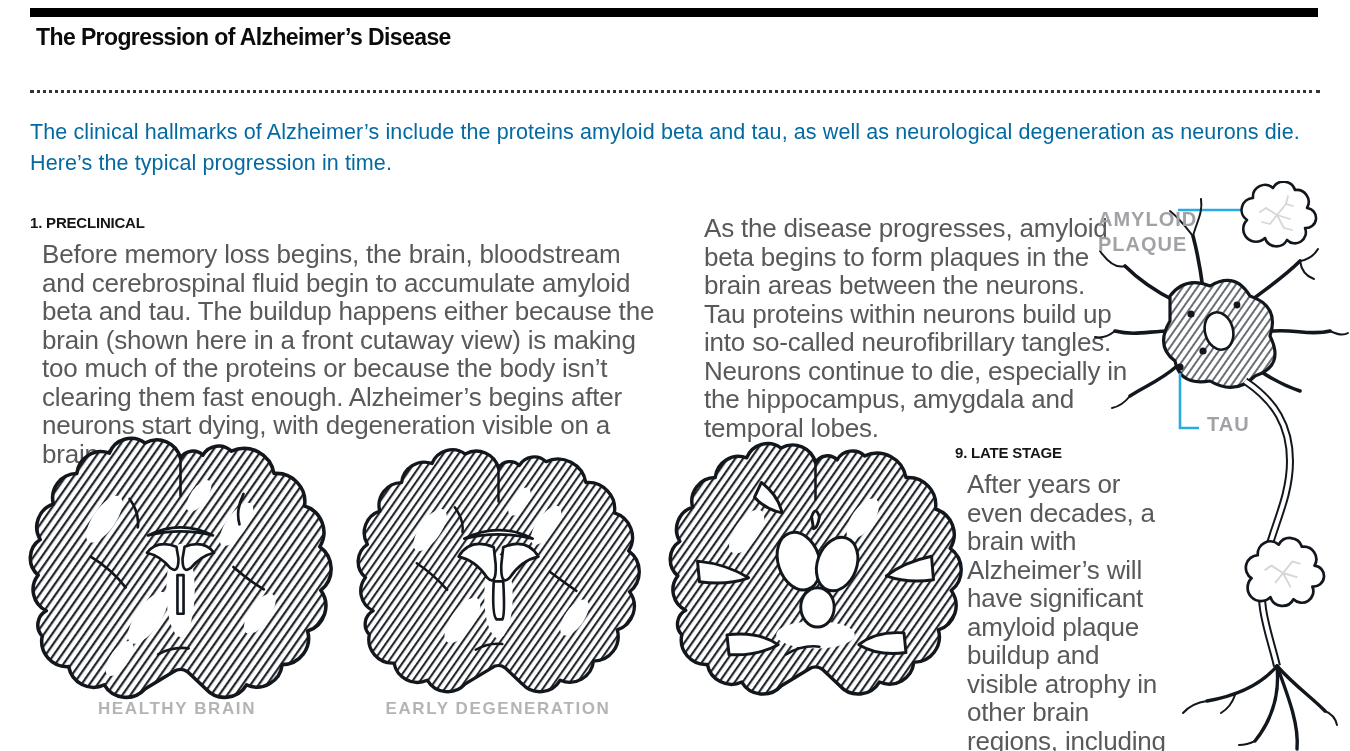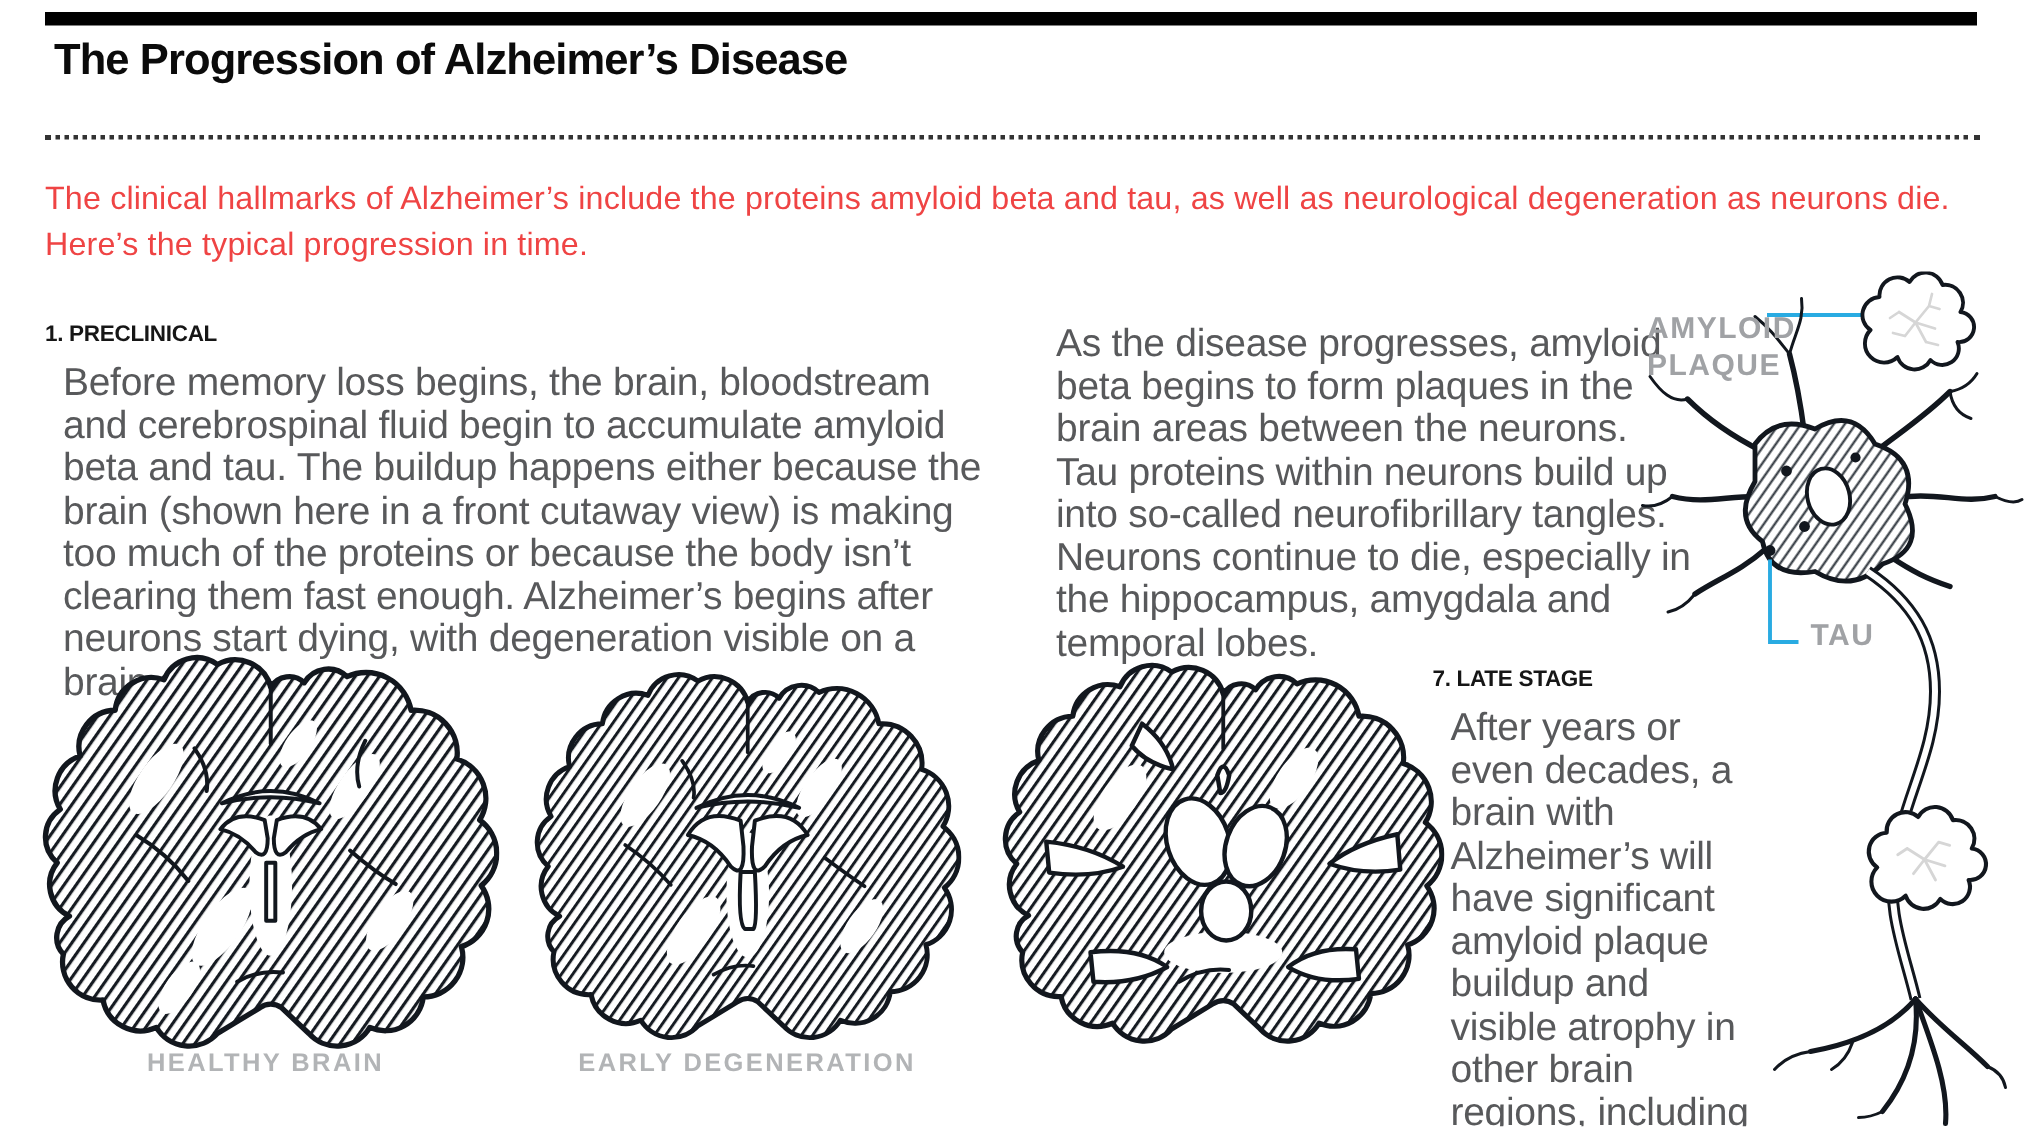--- a/index.html
+++ b/index.html
@@ -4,26 +4,26 @@
 <style>
   * { margin:0; padding:0; box-sizing:border-box; }
   html,body { background:#ffffff; }
   .canvas {
     position:relative; width:1350px; height:751px; background:#ffffff;
     font-family:"Liberation Sans", sans-serif; overflow:hidden;
   }
   .top-bar { position:absolute; left:30px; top:8px; width:1288px; height:9px; background:#000; }
   .title {
     position:absolute; left:36px; top:24px; width:900px;
-    font-size:29px; font-weight:bold; letter-spacing:-0.6px; color:#0b0b0b;
+    font-size:23px; font-weight:bold; letter-spacing:-0.6px; color:#0b0b0b;
   }
   .dotted-rule { position:absolute; left:30px; top:90px; width:1290px; height:0; border-top:3px dotted #333; }
   .intro {
     position:absolute; left:30px; top:117px; width:1302px;
-    font-size:21.5px; line-height:31px; color:#ef4444; letter-spacing:0.1px;
+    font-size:21.5px; line-height:31px; color:#0369a1; letter-spacing:0.1px;
   }
   .section { position:absolute; }
   .section h2 { font-size:15px; font-weight:bold; color:#161616; letter-spacing:-0.2px; margin-bottom:9px; }
   .section p  { font-size:26px; line-height:28.5px; color:#58595b; letter-spacing:-0.2px;margin-left:12px; }
   .sec-1 { left:30px;  top:214px; width:640px; }
   .sec-2 { left:692px; top:214px; width:438px; }
   .sec-3 { left:955px; top:444px; width:222px; }
   .brain-caption {
     position:absolute; top:699px; width:270px; text-align:center;
     font-size:17px; letter-spacing:1.6px; color:#b2b4b6; font-weight:bold;
@@ -56,21 +56,21 @@
   <div class="section sec-1">
     <h2>1. PRECLINICAL</h2>
     <p>Before memory loss begins, the brain, bloodstream and cerebrospinal fluid begin to accumulate amyloid beta and tau. The buildup happens either because the brain (shown here in a front cutaway view) is making too much of the proteins or because the body isn’t clearing them fast enough. Alzheimer’s begins after neurons start dying, with degeneration visible on a brain scan.</p>
   </div>
 
   <div class="section sec-2">
     <p>As the disease progresses, amyloid beta begins to form plaques in the brain areas between the neurons. Tau proteins within neurons build up into so-called neurofibrillary tangles. Neurons continue to die, especially in the hippocampus, amygdala and temporal lobes.</p>
   </div>
 
   <div class="section sec-3">
-    <h2>7. LATE STAGE</h2>
+    <h2>9. LATE STAGE</h2>
     <p>After years or even decades, a brain with Alzheimer’s will have significant amyloid plaque buildup and visible atrophy in other brain regions, including the parietal lobes.</p>
   </div>
 
   <svg class="svg-b1" width="305" height="268" viewBox="0 0 300 262">
     <defs>
       <pattern id="hb" width="6.5" height="6.5" patternUnits="userSpaceOnUse" patternTransform="rotate(-55)">
         <rect width="6.5" height="6.5" fill="#ffffff"></rect>
         <line x1="0" y1="3" x2="6.5" y2="3" stroke="#161b22" stroke-width="2.1"></line>
       </pattern>
     </defs>

